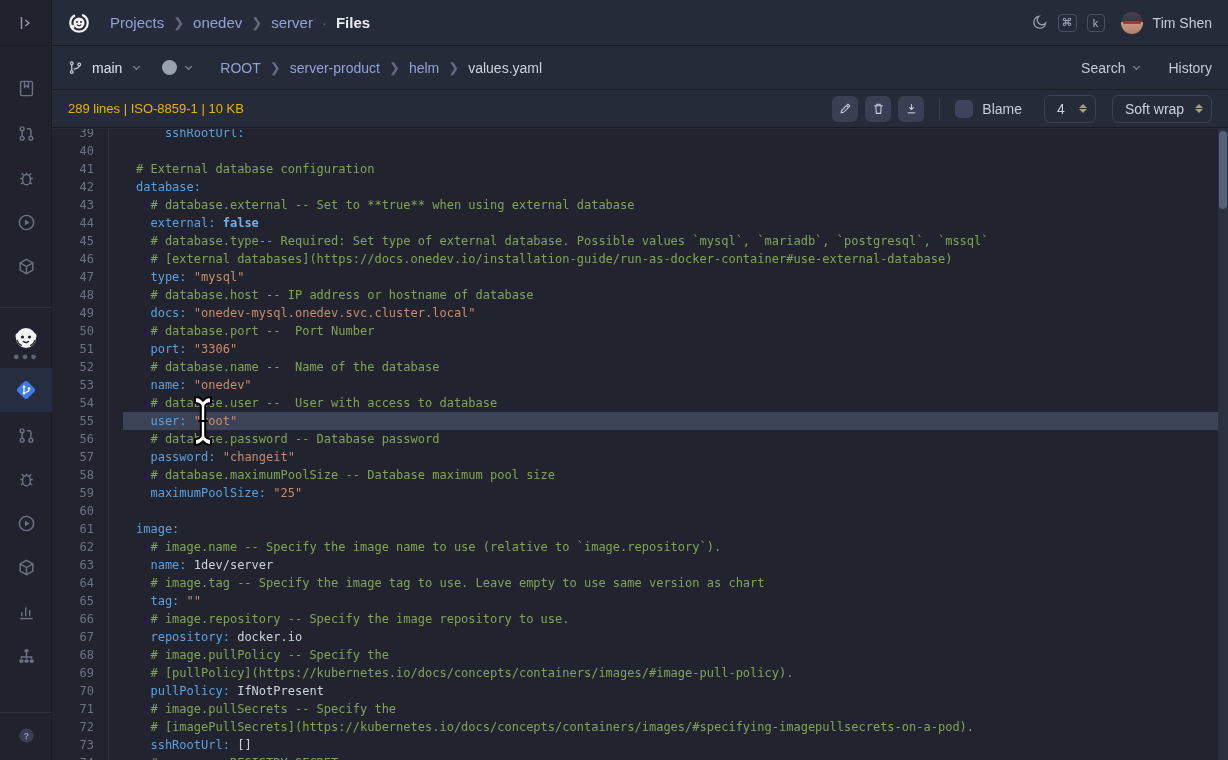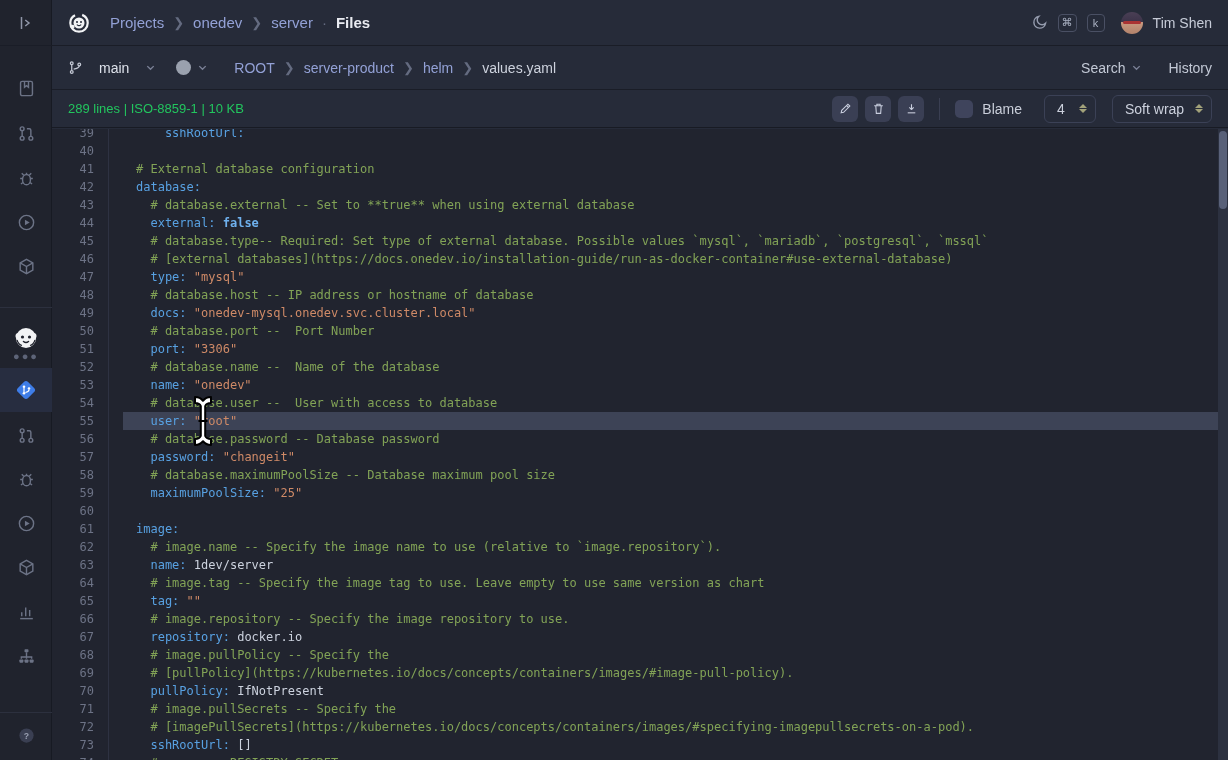--- a/index.html
+++ b/index.html
@@ -25,34 +25,34 @@
   .crumb-current { color:#e9ebf1; font-weight:600; }
   .topbar-right { margin-left:auto; display:flex; align-items:center; gap:10px; }
   .moon { color:#959cae; cursor:pointer; display:flex; }
   .kbd { border:1px solid #4a5064; border-radius:4px; color:#aab1c2; font-size:11px; min-width:18px; height:18px; display:inline-flex; align-items:center; justify-content:center; padding:0 3px; }
   .avatar { width:22px; height:22px; border-radius:50%; margin-left:6px; background:linear-gradient(180deg,#4a3f55 0%,#3c3349 46%,#c8997f 47%,#b2826b 100%); position:relative; overflow:hidden; cursor:pointer; }
   .avatar:before { content:""; position:absolute; left:2px; right:2px; top:9px; height:3px; background:#a33; border-radius:2px; }
   .username { color:#c7ccd8; font-size:14px; cursor:pointer; }
 
   
   .filebar { position:absolute; left:52px; top:46px; right:0; height:44px; background:#262b39; border-bottom:1px solid #1a1d27; display:flex; align-items:center; padding:0 16px; font-size:14px; }
-  .branch-picker { display:flex; align-items:center; gap:16px; color:#dde1ea; cursor:pointer; }
+  .branch-picker { display:flex; align-items:center; gap:9px; color:#dde1ea; cursor:pointer; }
   .chev { color:#7a8196; display:flex; }
   .rev-circle { width:15px; height:15px; border-radius:50%; background:#9aa1ae; margin-left:20px; cursor:pointer; }
   .rev-chev { margin:0 0 0 6px; }
   .path-crumbs { display:flex; align-items:center; gap:9px; margin-left:26px; }
   .path-link { color:#93a1d6; cursor:pointer; }
   .path-file { color:#cdd2dd; }
   .filebar-right { margin-left:auto; display:flex; align-items:center; gap:26px; }
   .search-btn { display:flex; align-items:center; gap:6px; color:#c3c9d6; cursor:pointer; }
   .history-btn { color:#c3c9d6; cursor:pointer; }
 
   
   .toolbar { position:absolute; left:52px; top:90px; right:0; height:38px; background:#262b39; border-bottom:1px solid #181b24; display:flex; align-items:center; padding:0 16px; }
-  .file-meta { color:#22c55e; font-size:13px; }
+  .file-meta { color:#eab308; font-size:13px; }
   .toolbar-right { margin-left:auto; display:flex; align-items:center; }
   .icon-btn { width:26px; height:26px; background:#3a3f54; border:none; border-radius:6px; color:#c9cede; display:flex; align-items:center; justify-content:center; margin-left:7px; cursor:pointer; }
   .tb-divider { width:1px; height:22px; background:#3a3f52; margin:0 15px; }
   .checkbox { width:18px; height:18px; border-radius:5px; background:#3f445c; cursor:pointer; }
   .blame-label { font-size:14px; color:#c9ced9; margin:0 22px 0 9px; }
   .spin-box { display:flex; align-items:center; justify-content:space-between; border:1px solid #3b4156; border-radius:6px; height:28px; padding:0 8px 0 12px; color:#ccd1dd; font-size:14px; cursor:pointer; }
   .spin-num { width:52px; }
   .spin-wrap { width:100px; margin-left:16px; }
   .spin-arrows { display:flex; flex-direction:column; gap:1px; margin-left:8px; }
   .spin-arrows i { width:0; height:0; border-left:4px solid transparent; border-right:4px solid transparent; }

